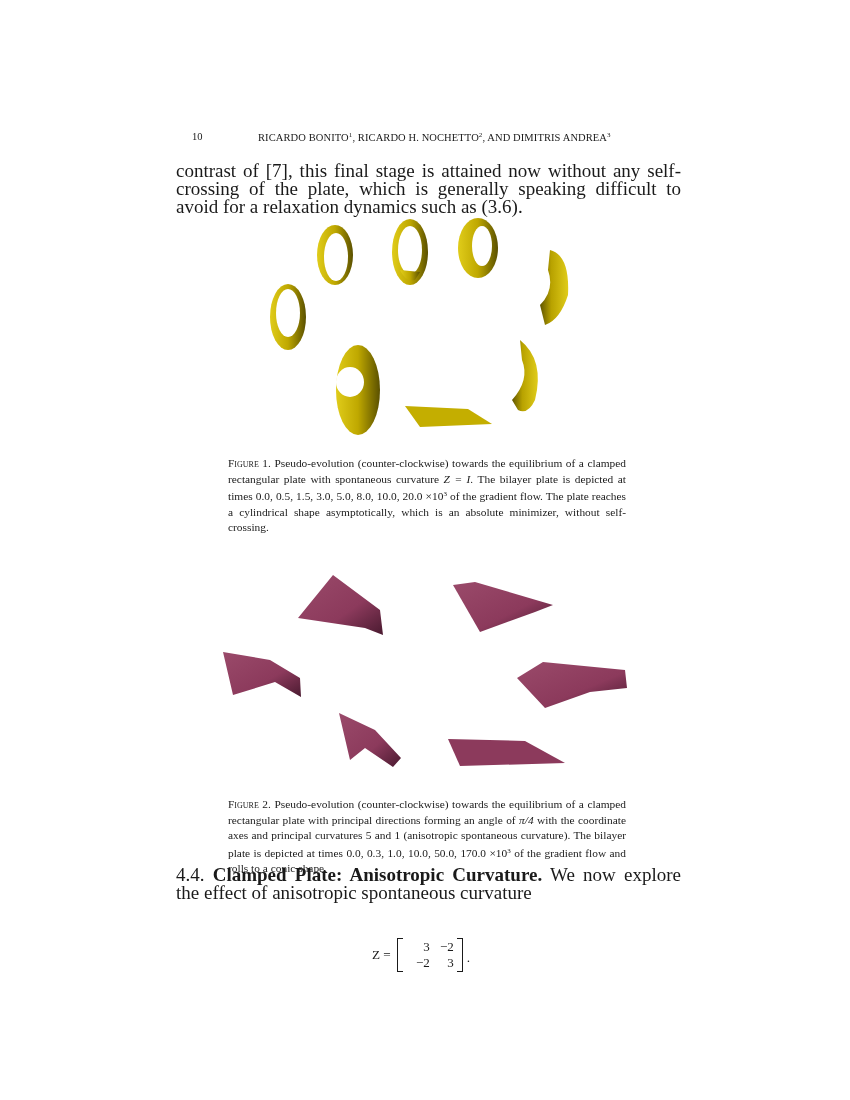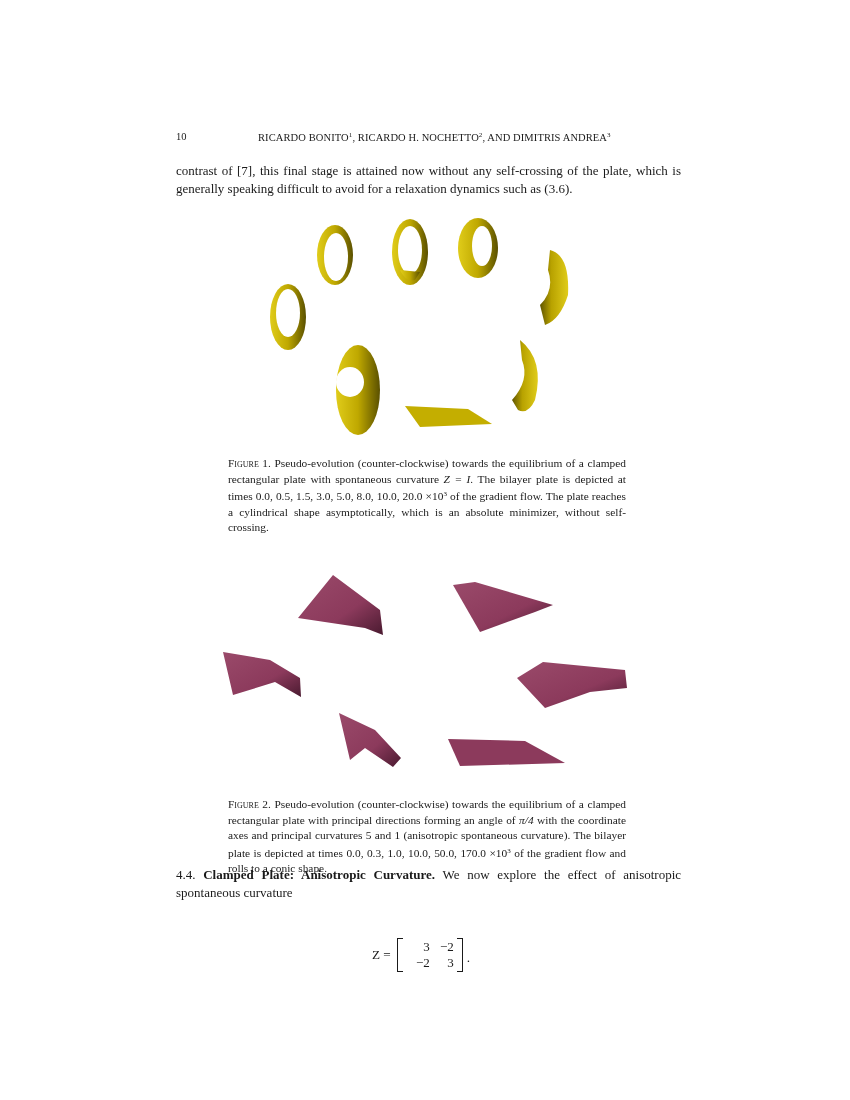--- a/index.html
+++ b/index.html
@@ -1,22 +1,22 @@
 <!DOCTYPE html>
 <html><head>
 <meta charset="utf-8">
 <style>
   html, body { margin:0; padding:0; background:#ffffff; }
   body { width:850px; height:1100px; position:relative; font-family:"Liberation Serif", "DejaVu Serif", serif; color:#1a1a1a; overflow:hidden; }
   .abs { position:absolute; }
   .runhead { top:131px; left:176px; width:510px; font-size:10.5px; letter-spacing:0.1px; }
-  .runhead .pnum { position:absolute; left:0; top:0; }
+  .runhead .pnum { position:absolute; left:16px; top:0; }
   .runhead .authors { position:absolute; left:82px; top:0; white-space:nowrap; }
   .runhead sup { font-size:7px; vertical-align:4px; }
-  .para { left:176px; width:505px; font-size:13px; line-height:18px; text-align:justify; }
+  .para { left:176px; width:505px; font-size:19px; line-height:18px; text-align:justify; }
   .p1 { top:162px; }
   .fig1 { left:250px; top:210px; width:360px; height:230px; }
   .fig2 { left:215px; top:570px; width:420px; height:200px; }
   .caption { left:228px; width:398px; font-size:11.4px; line-height:15.6px; text-align:justify; }
   .cap1 { top:456px; }
   .cap2 { top:797px; }
   .sc { font-variant:small-caps; }
   .caption sup { font-size:7px; vertical-align:4px; }
   .p2 { top:866px; }
   .p2 b { font-weight:bold; }

